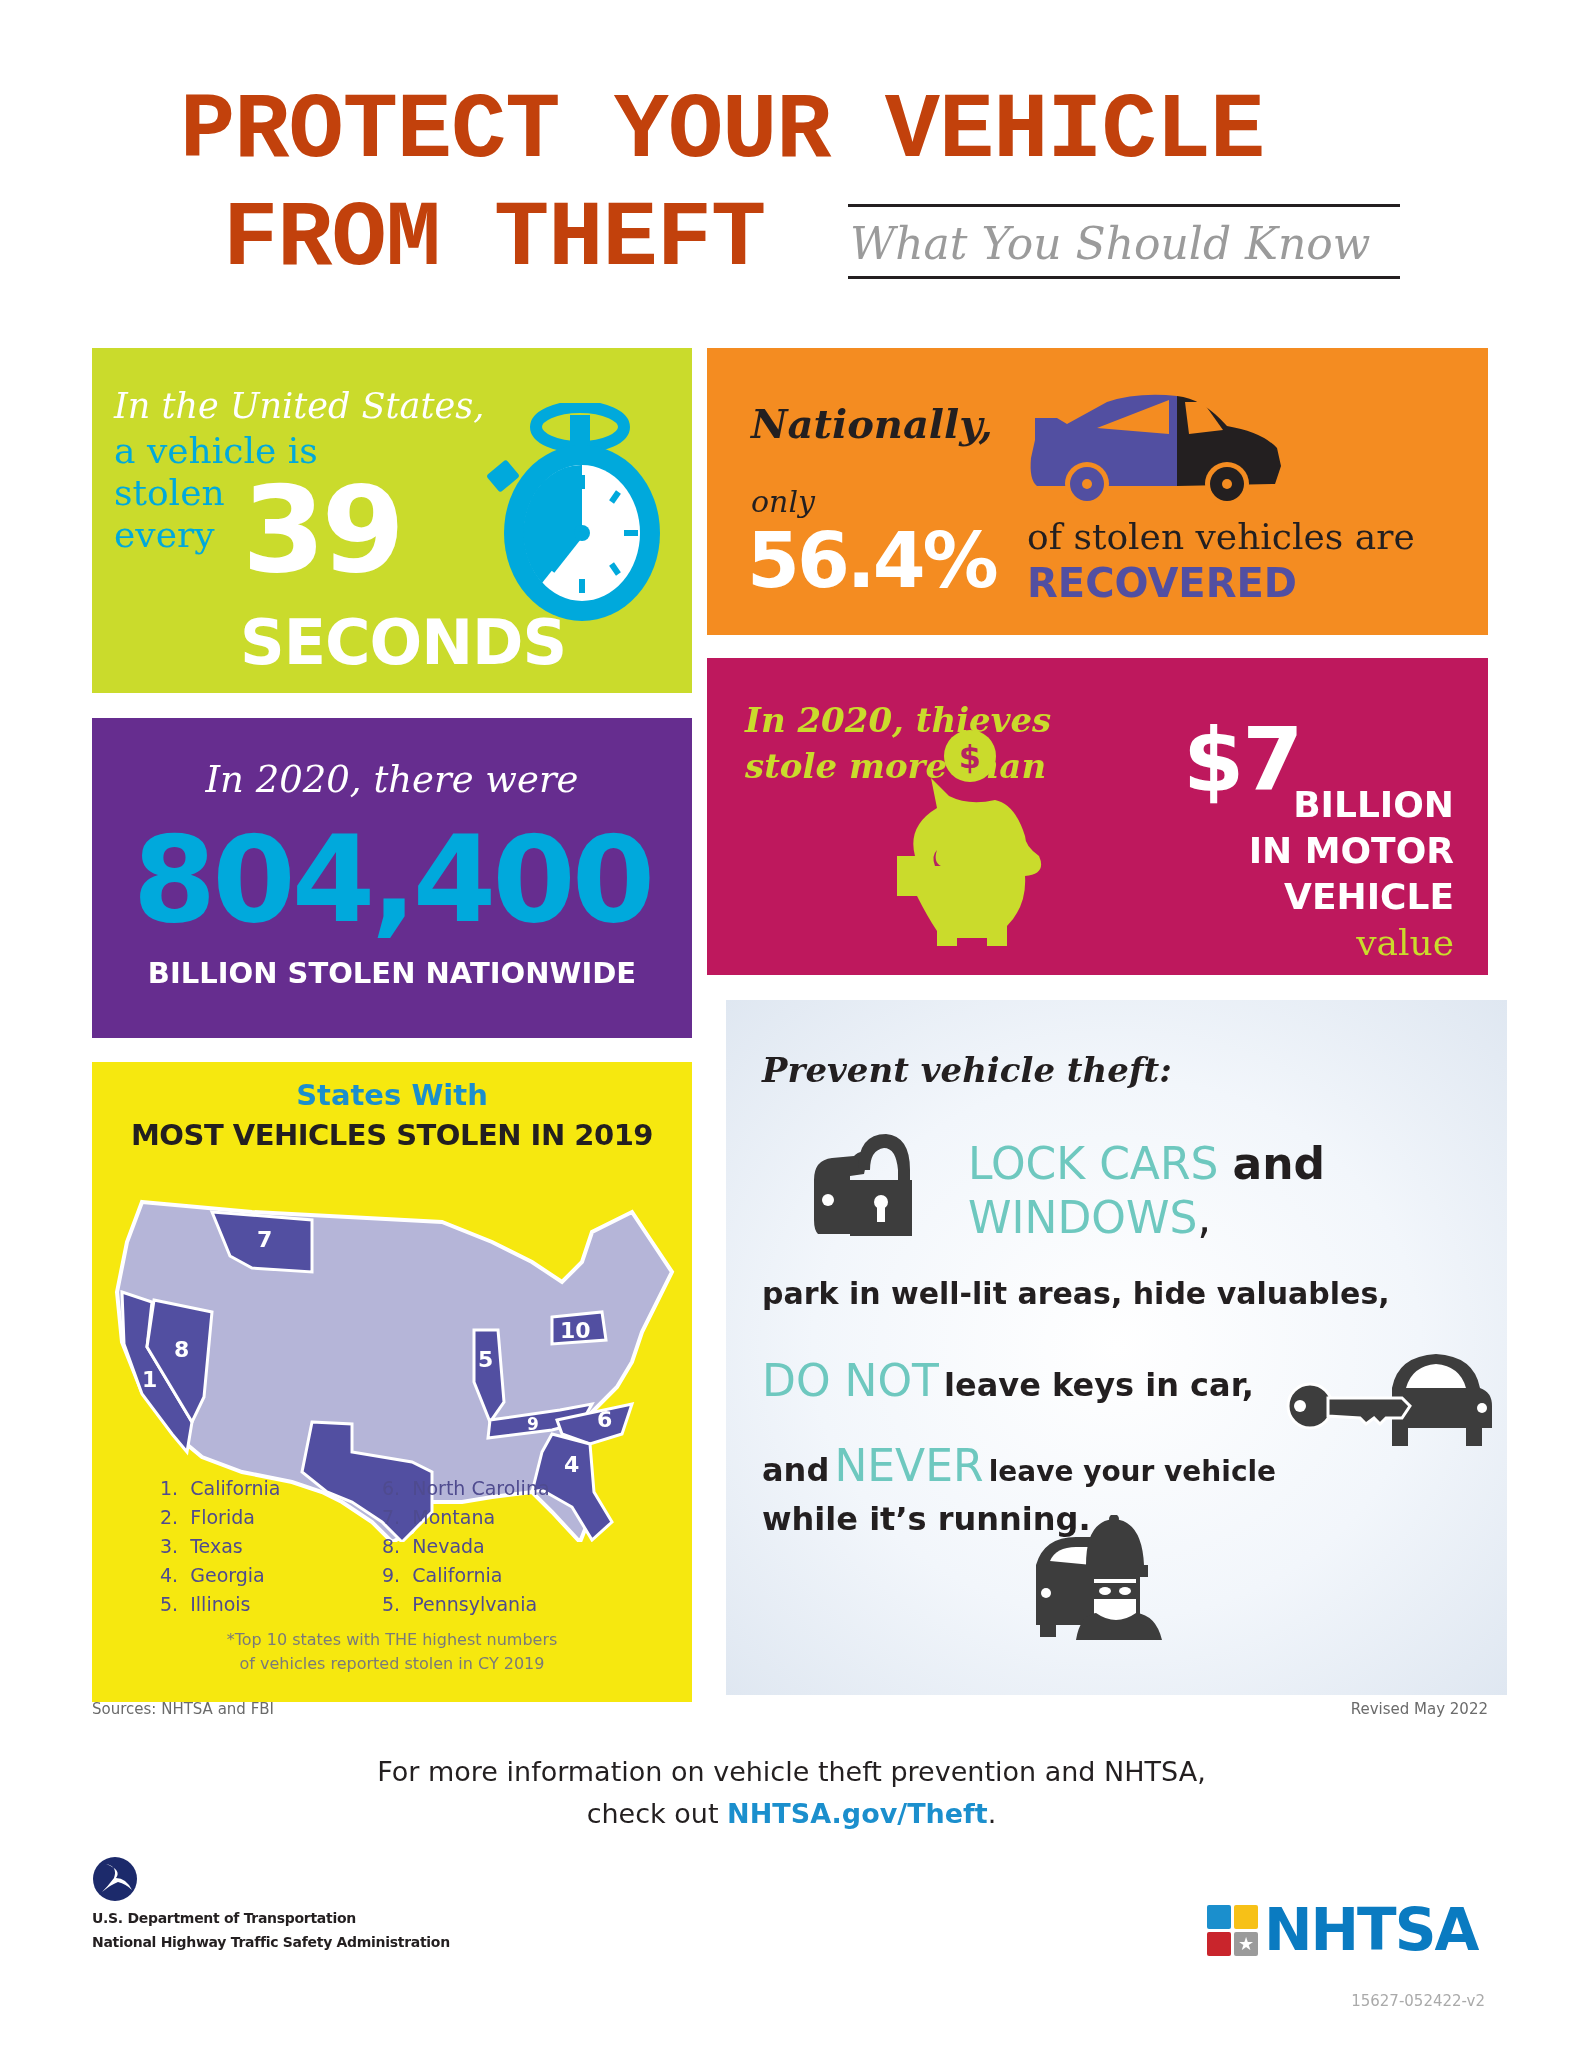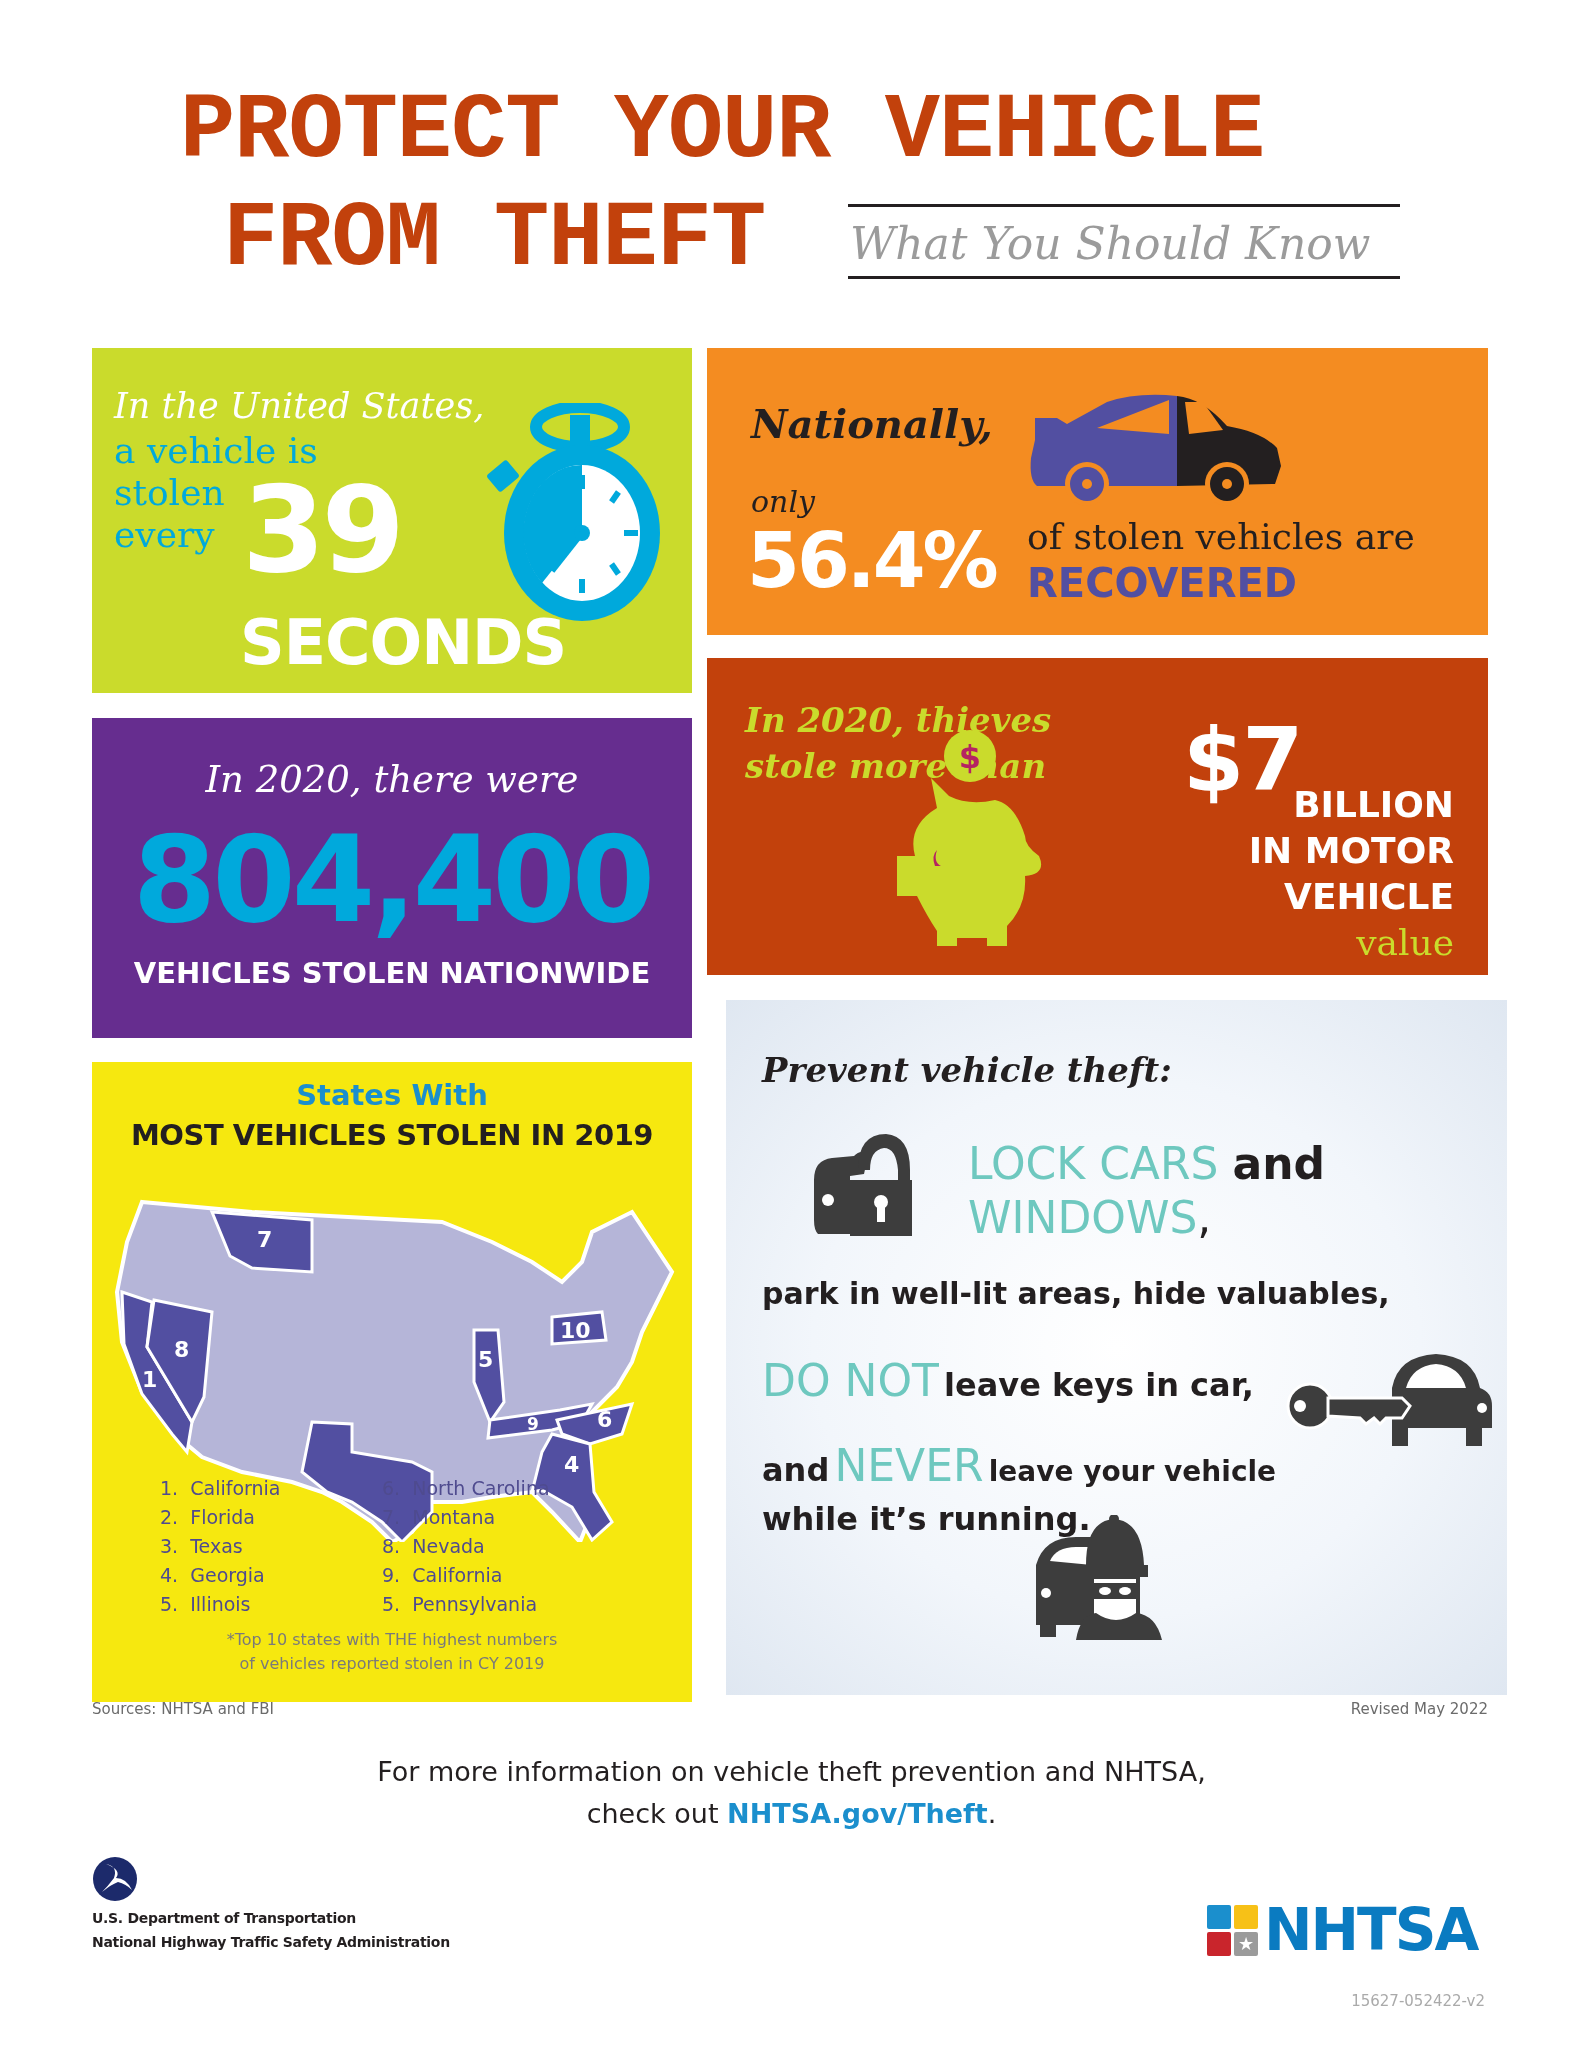--- a/index.html
+++ b/index.html
@@ -4,21 +4,21 @@
 <style>
   html,body{margin:0;padding:0;background:#fff;}
   body{width:1583px;height:2048px;position:relative;overflow:hidden;font-family:"Liberation Sans",sans-serif;}
   .abs{position:absolute;}
   .title{color:#c2410c;font-family:Liberation Mono, monospace;font-weight:bold;letter-spacing:-1px;line-height:1;}
   .serif-it{font-family:"DejaVu Serif",serif;font-style:italic;}
   .box{position:absolute;}
   .green{background:#cadb2c;left:92px;top:348px;width:600px;height:345px;}
   .orange{background:#f48c21;left:707px;top:348px;width:781px;height:287px;}
   .purple{background:#662d8f;left:92px;top:718px;width:600px;height:320px;}
-  .magenta{background:#c2410c;left:707px;top:658px;width:781px;height:317px;}
+  .magenta{background:#be185d;left:707px;top:658px;width:781px;height:317px;}
   .yellow{background:#f6e80f;left:92px;top:1062px;width:600px;height:640px;}
   .prevent{left:707px;top:1000px;width:781px;height:695px;background:radial-gradient(ellipse at 50% 50%,#ffffff 0%,#f2f6fb 55%,#dfe7f1 100%);margin-left:19px;}
   .sans{font-family:"DejaVu Sans",sans-serif;}
   .teal{color:#6ec8bf;}
   .dark{color:#231f20;}
   .st-list{font-family:"DejaVu Sans",sans-serif;font-size:19px;color:#4f4b8f;line-height:29px;}
   .st-list div{white-space:nowrap;}
 </style>
 </head>
 <body>
@@ -69,21 +69,21 @@
       <circle cx="60" cy="96" r="5" fill="#f48c21"></circle>
     <circle cx="200" cy="96" r="22" fill="#f48c21"></circle>
       <circle cx="200" cy="96" r="17" fill="#231f20"></circle>
       <circle cx="200" cy="96" r="5" fill="#f48c21"></circle>
   </svg>
 </div>
 
 <div class="box purple">
   <div class="abs serif-it" style="left:0;width:600px;text-align:center;top:40px;font-size:37px;color:#fff;">In 2020, there were</div>
   <div class="abs sans" style="left:0;width:600px;text-align:center;top:92px;font-size:120px;color:#00a9dc;font-weight:bold;letter-spacing:-4px;">804,400</div>
-  <div class="abs sans" style="left:0;width:600px;text-align:center;top:238px;font-size:29px;color:#fff;font-weight:bold;">VEHICLES STOLEN NATIONWIDE</div>
+  <div class="abs sans" style="left:0;width:600px;text-align:center;top:238px;font-size:29px;color:#fff;font-weight:bold;">BILLION STOLEN NATIONWIDE</div>
 </div>
 
 <div class="box magenta">
   <div class="abs serif-it" style="left:38px;top:42px;font-size:34px;color:#cadb2c;font-weight:bold;white-space:nowrap;">In 2020, thieves</div>
   <div class="abs serif-it" style="left:38px;top:88px;font-size:34px;color:#cadb2c;font-weight:bold;white-space:nowrap;">stole more than</div>
   <svg class="abs" style="left:190px;top:58px;" width="150" height="250" viewBox="0 0 150 250">
     <circle cx="73" cy="40" r="26" fill="#cadb2c"></circle>
     <text x="73" y="52" text-anchor="middle" font-family="DejaVu Sans,sans-serif" font-weight="bold" font-size="32" fill="#b52362">$</text>
     <path d="M34 62 L40 92 Q10 110 18 140 L0 140 L0 180 L20 180 Q30 200 40 215 L40 230 L60 230 L60 222 L90 222 L90 230 L110 230 L110 210 Q130 190 128 160 Q150 158 142 140 Q128 130 128 120 Q118 88 98 84 Q72 90 52 80 Z" fill="#cadb2c"></path>
     <path d="M38 150 Q34 140 40 134 Q36 146 44 150 Z" fill="#b52362"></path>

